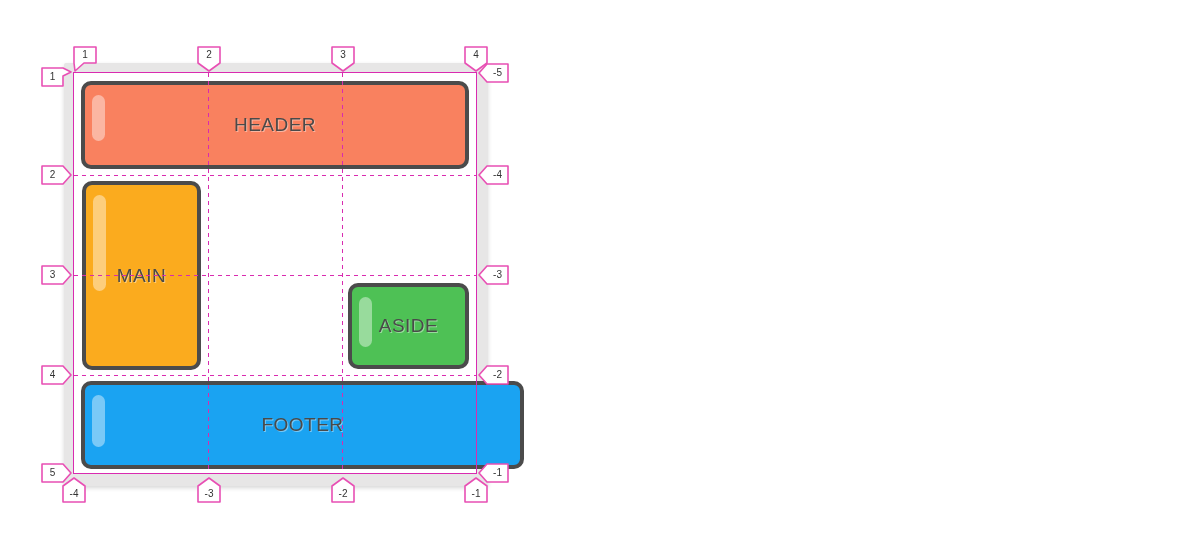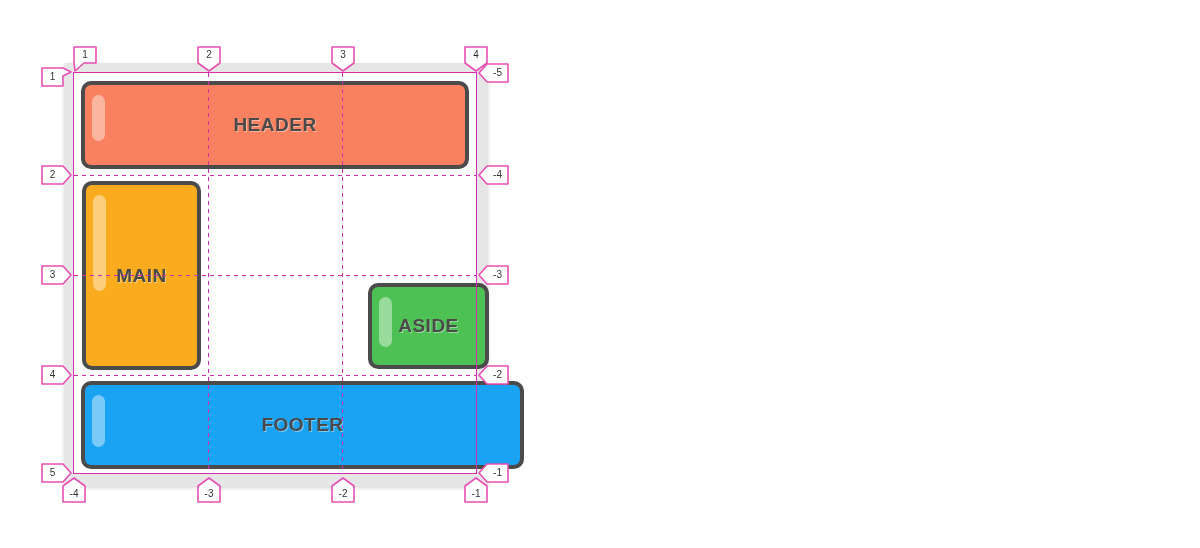--- a/index.html
+++ b/index.html
@@ -28,21 +28,21 @@
     pointer-events:none;z-index:4;}
 
   .gridlines{position:absolute;inset:0;pointer-events:none;z-index:3;}
   .gridlines .v{position:absolute;top:0;bottom:0;width:1px;
     background-image:repeating-linear-gradient(to bottom,var(--line) 0 4px,transparent 4px 8px);}
   .gridlines .h{position:absolute;left:0;right:0;height:1px;
     background-image:repeating-linear-gradient(to right,var(--line) 0 4px,transparent 4px 8px);}
 
   .block{position:absolute;border:4px solid var(--block-border);border-radius:10px;
     display:flex;align-items:center;justify-content:center;z-index:1;}
-  .block-label{font-size:19px;font-weight:bold;letter-spacing:0.5px;
+  .block-label{font-size:19px;font-weight:normal;letter-spacing:0.5px;
     color:var(--block-label);text-shadow:1px 1px 0 rgba(255,255,255,0.42);}
   .shine{position:absolute;left:7px;top:10px;width:13px;border-radius:7px;
     background:rgba(255,255,255,0.42);}
 
   .block-header{left:7px;top:8px;width:388px;height:88px;}
   .block-header .shine{height:46px;}
   .block-main{left:8px;top:108px;width:119px;height:189px;}
   .block-main .shine{height:96px;}
   .block-aside{left:274px;top:210px;width:121px;height:86px;}
   .block-aside .shine{height:50px;}
@@ -64,21 +64,21 @@
       <div class="block block-header" style="background: rgb(249, 129, 95);">
         <span class="shine"></span>
         <span class="block-label">HEADER</span>
       </div>
 
       <div class="block block-main" style="background: rgb(251, 171, 30);">
         <span class="shine"></span>
         <span class="block-label">MAIN</span>
       </div>
 
-      <div class="block block-aside" style="background: rgb(78, 193, 85); margin-left: 20px;">
+      <div class="block block-aside" style="background: rgb(78, 193, 85);">
         <span class="shine"></span>
         <span class="block-label">ASIDE</span>
       </div>
 
       <div class="block block-footer" style="background: rgb(26, 163, 242);">
         <span class="shine"></span>
         <span class="block-label">FOOTER</span>
       </div>
 
       <div class="gridlines">

